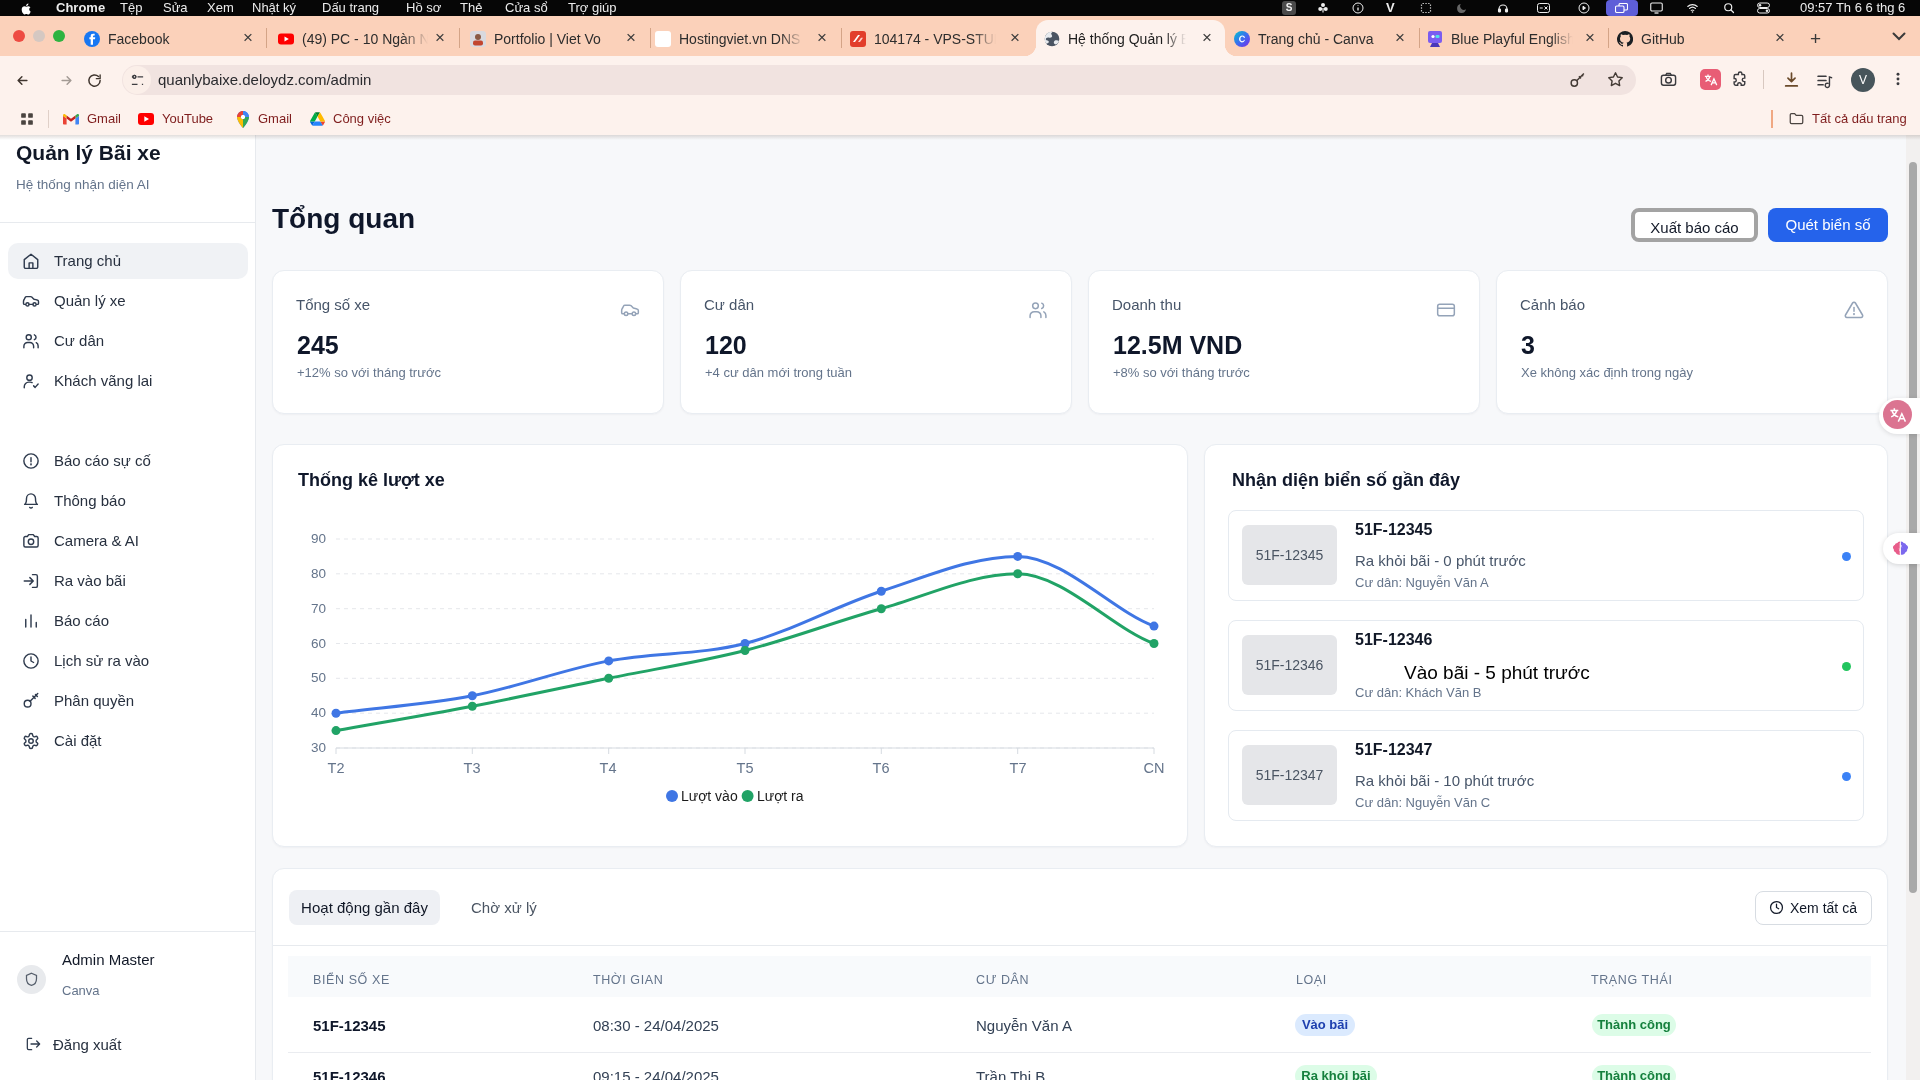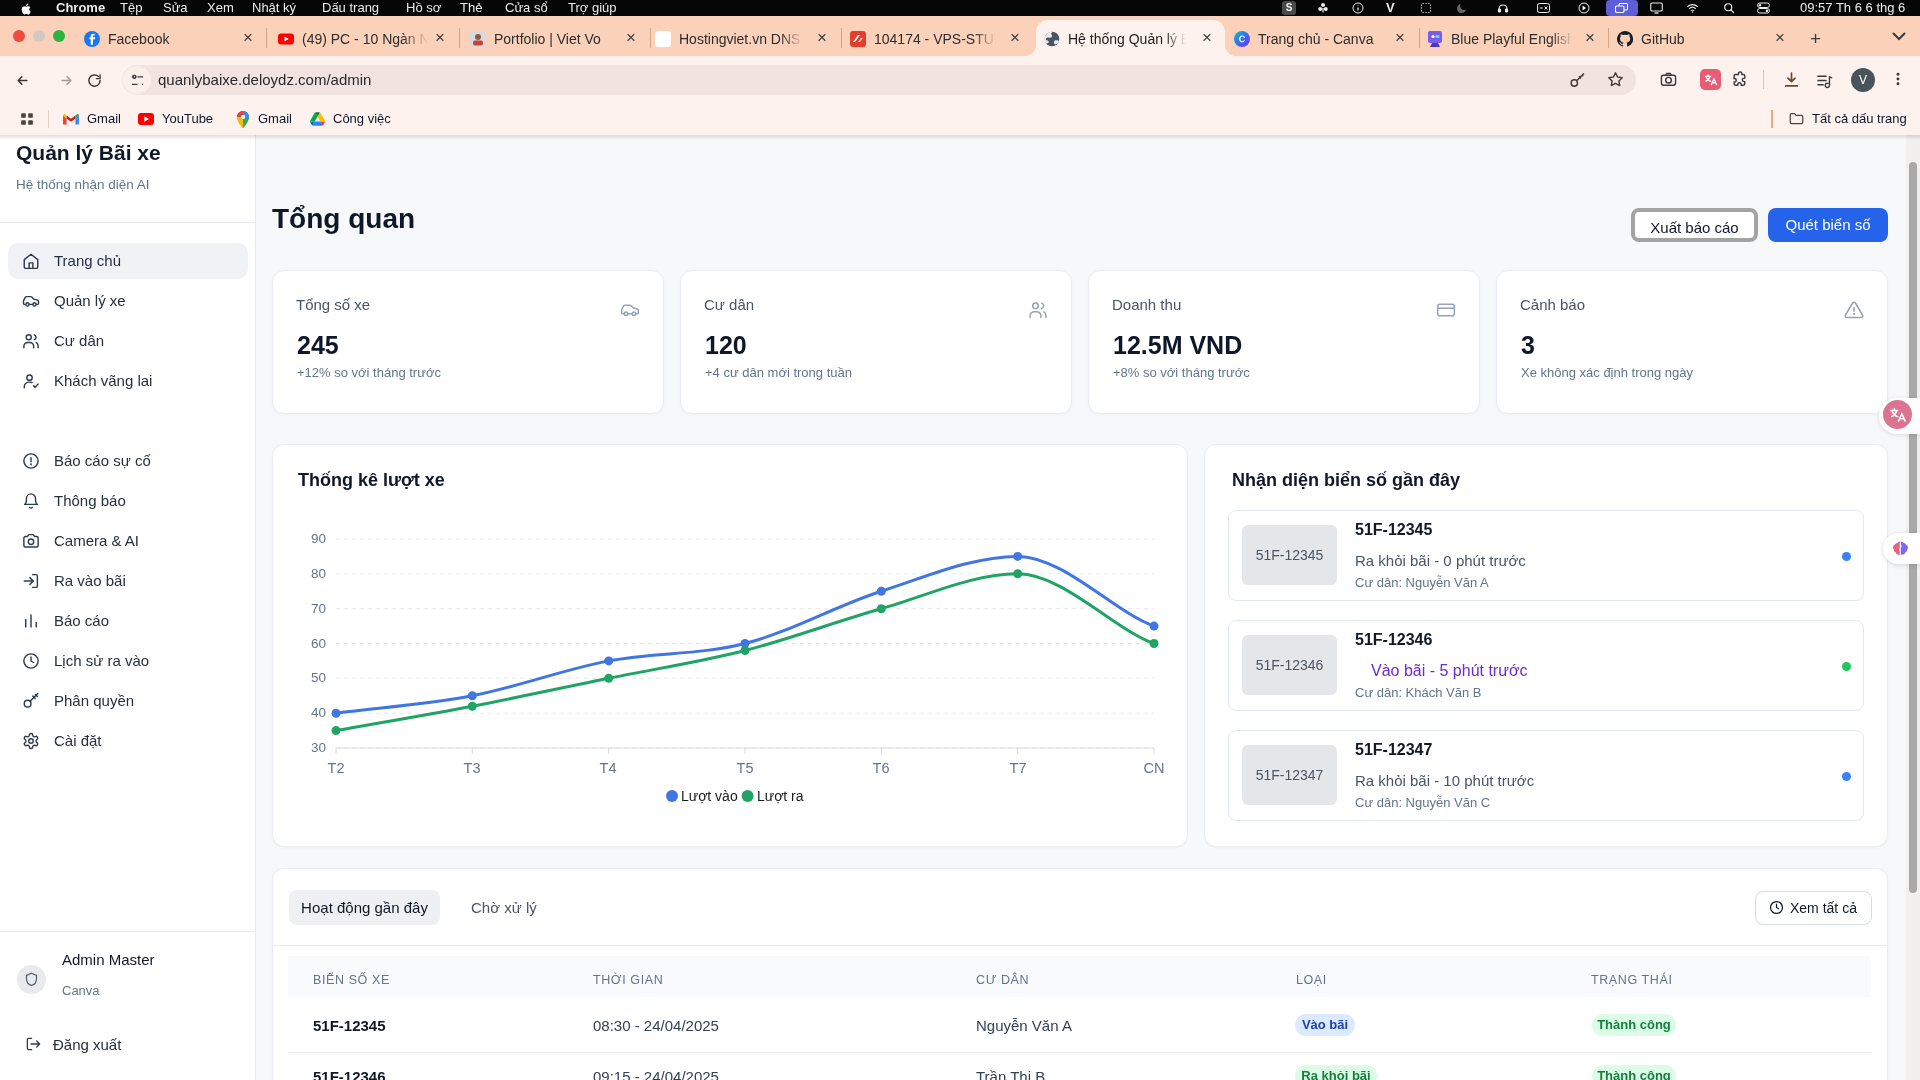--- a/index.html
+++ b/index.html
@@ -20,21 +20,21 @@
 .tabsep { position:absolute; top:12px; width:1px; height:20px; background:rgba(140,80,40,.35); }
 #activetab { position:absolute; left:1036px; top:4px; width:189px; height:36px; background:#FDF2ED; border-radius:12px 12px 0 0; }
 #activetab:before, #activetab:after { content:""; position:absolute; bottom:0; width:12px; height:12px; background:radial-gradient(circle at 0 0, transparent 12px, #FDF2ED 12.5px); }
 #activetab:before { left:-12px; background:radial-gradient(circle at 0 0, transparent 12px, #FDF2ED 12.5px); }
 #activetab:after { right:-12px; background:radial-gradient(circle at 12px 0, transparent 12px, #FDF2ED 12.5px); }
 
 #toolbar { position:absolute; left:0; top:56px; width:1920px; height:47px; background:#FDF2ED; }
 #omnibox { position:absolute; left:122px; top:9px; width:1514px; height:30px; background:#F1E3E0; border-radius:15px; }
 #omnichip { position:absolute; left:123px; top:10px; width:28px; height:28px; background:#FBEFE9; border-radius:50%; }
 
-#bookmarks { position:absolute; left:0; top:103px; width:1920px; height:32px; background:#FDF2ED; font-size:13px; color:#0f172a; }
+#bookmarks { position:absolute; left:0; top:103px; width:1920px; height:32px; background:#FDF2ED; font-size:13px; color:#7f1d1d; }
 .bm { position:absolute; top:0; height:32px; line-height:32px; white-space:nowrap; }
 
 #page { position:absolute; left:0; top:135px; width:1920px; height:945px; background:#F7F8FA; }
 #pageshadow { position:absolute; left:0; top:0; width:1920px; height:5px; background:linear-gradient(to bottom, rgba(90,70,60,.18), rgba(90,70,60,0)); }
 
 #sidebar { position:absolute; left:0; top:0; width:256px; height:945px; background:#fff; border-right:1px solid #E7EAEE; }
 .navitem { position:absolute; left:8px; width:240px; height:36px; border-radius:10px; color:#27303F; font-size:15px; }
 .navitem .ic { position:absolute; left:14px; top:9px; width:18px; height:18px; }
 .navitem .tx { position:absolute; left:46px; top:0; line-height:36px; }
 
@@ -545,21 +545,21 @@
     <div class="abs" style="left:1228px;top:375px;width:636px;height:91px;border:1px solid #E5EAF0;border-radius:8px"></div>
     <div class="abs" style="left:1228px;top:485px;width:636px;height:91px;border:1px solid #E5EAF0;border-radius:8px"></div>
     <div class="abs" style="left:1228px;top:595px;width:636px;height:91px;border:1px solid #E5EAF0;border-radius:8px"></div>
     <div class="abs" style="left:1242px;top:390px;width:95px;height:60px;background:#E5E6E9;border-radius:6px;font-size:14px;color:#4B5563;text-align:center;line-height:60px">51F-12345</div>
     <div class="abs" style="left:1242px;top:500px;width:95px;height:60px;background:#E5E6E9;border-radius:6px;font-size:14px;color:#4B5563;text-align:center;line-height:60px">51F-12346</div>
     <div class="abs" style="left:1242px;top:610px;width:95px;height:60px;background:#E5E6E9;border-radius:6px;font-size:14px;color:#4B5563;text-align:center;line-height:60px">51F-12347</div>
     <div class="abs" style="left:1355px;top:386px;font-size:16px;font-weight:bold;color:#111827">51F-12345</div>
     <div class="abs" style="left:1355px;top:496px;font-size:16px;font-weight:bold;color:#111827">51F-12346</div>
     <div class="abs" style="left:1355px;top:606px;font-size:16px;font-weight:bold;color:#111827">51F-12347</div>
     <div class="abs" style="left:1355px;top:417px;font-size:15px;color:#475569">Ra khỏi bãi - 0 phút trước</div>
-    <div class="abs" style="left:1371px;top:527px;font-size:16px;color:#6d28d9">Vào bãi - 5 phút trước</div>
+    <div class="abs" style="left:1404px;top:527px;font-size:19px;color:#000000">Vào bãi - 5 phút trước</div>
     <div class="abs" style="left:1355px;top:637px;font-size:15px;color:#475569">Ra khỏi bãi - 10 phút trước</div>
     <div class="abs" style="left:1355px;top:440px;font-size:13px;color:#64748B">Cư dân: Nguyễn Văn A</div>
     <div class="abs" style="left:1355px;top:550px;font-size:13px;color:#64748B">Cư dân: Khách Văn B</div>
     <div class="abs" style="left:1355px;top:660px;font-size:13px;color:#64748B">Cư dân: Nguyễn Văn C</div>
     <div class="abs" style="left:1842px;top:417px;width:9px;height:9px;border-radius:50%;background:#3B82F6"></div>
     <div class="abs" style="left:1842px;top:527px;width:9px;height:9px;border-radius:50%;background:#22C55E"></div>
     <div class="abs" style="left:1842px;top:637px;width:9px;height:9px;border-radius:50%;background:#3B82F6"></div>
 
     <div class="card" style="left:272px;top:733px;width:1616px;height:300px"></div>
     <div class="abs" style="left:289px;top:755px;width:151px;height:35px;background:#EEF0F4;border-radius:8px;font-size:15px;color:#111827;text-align:center;line-height:35px">Hoạt động gần đây</div>

